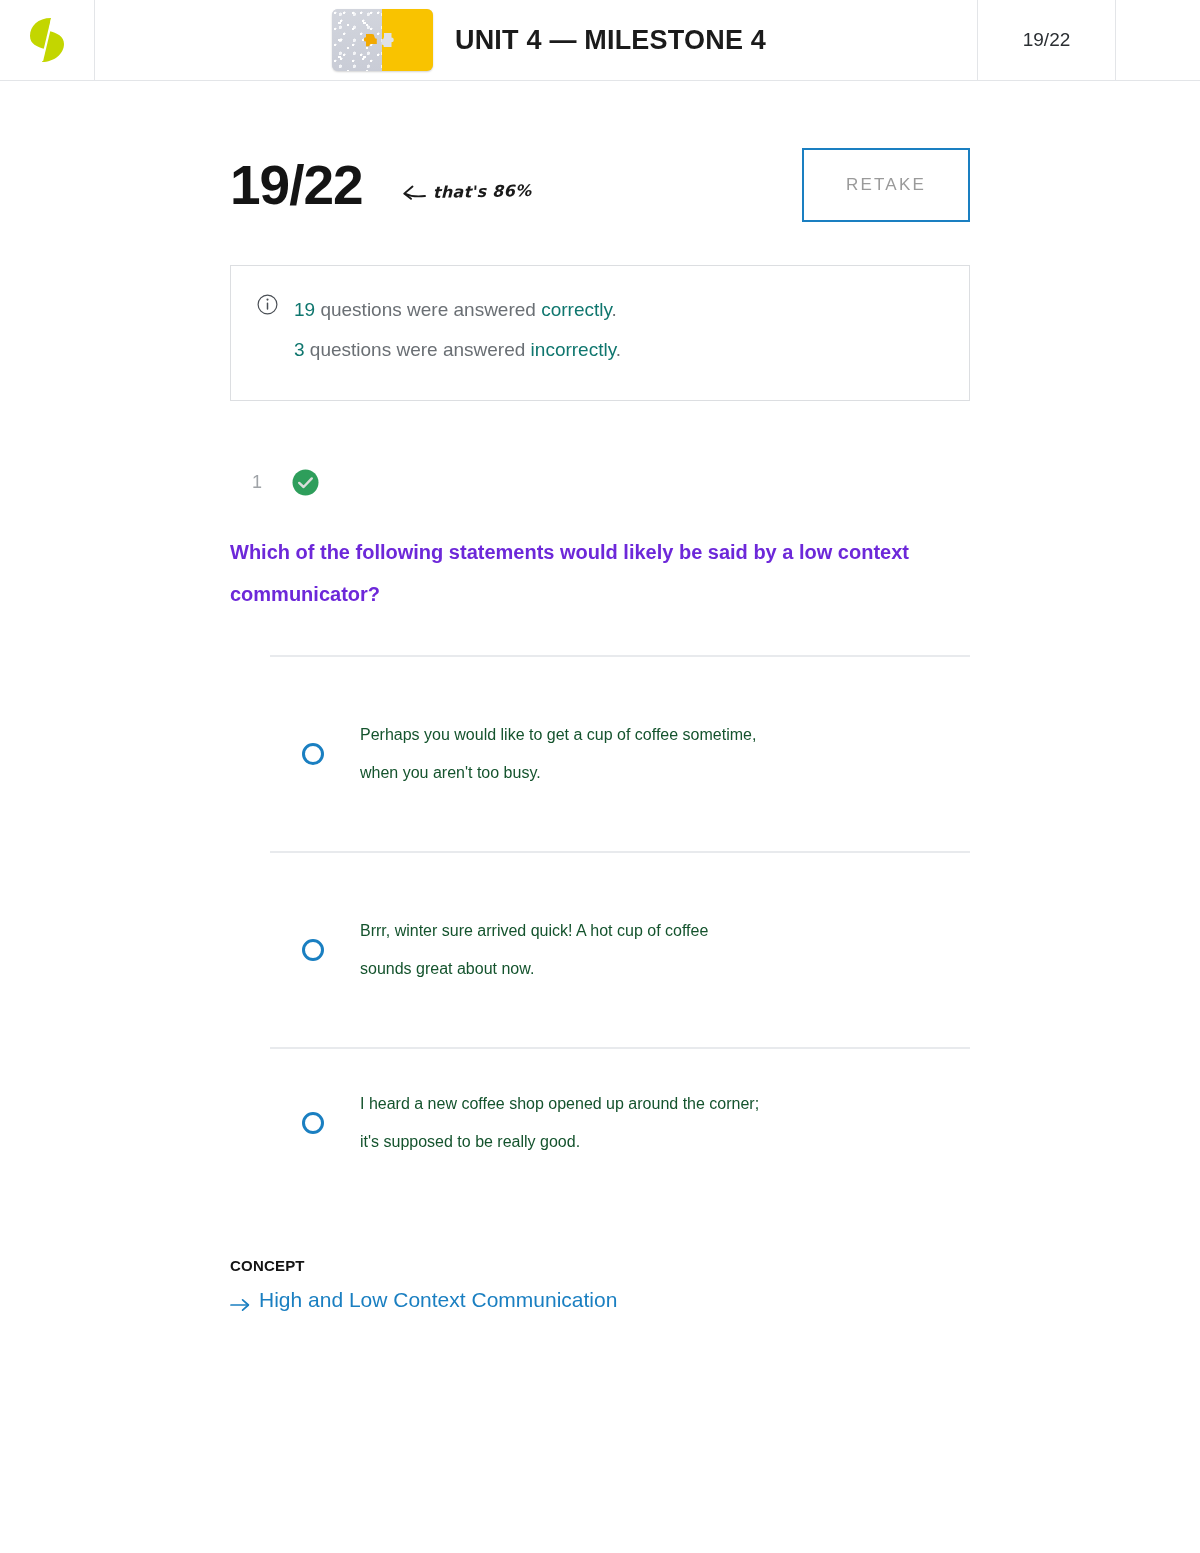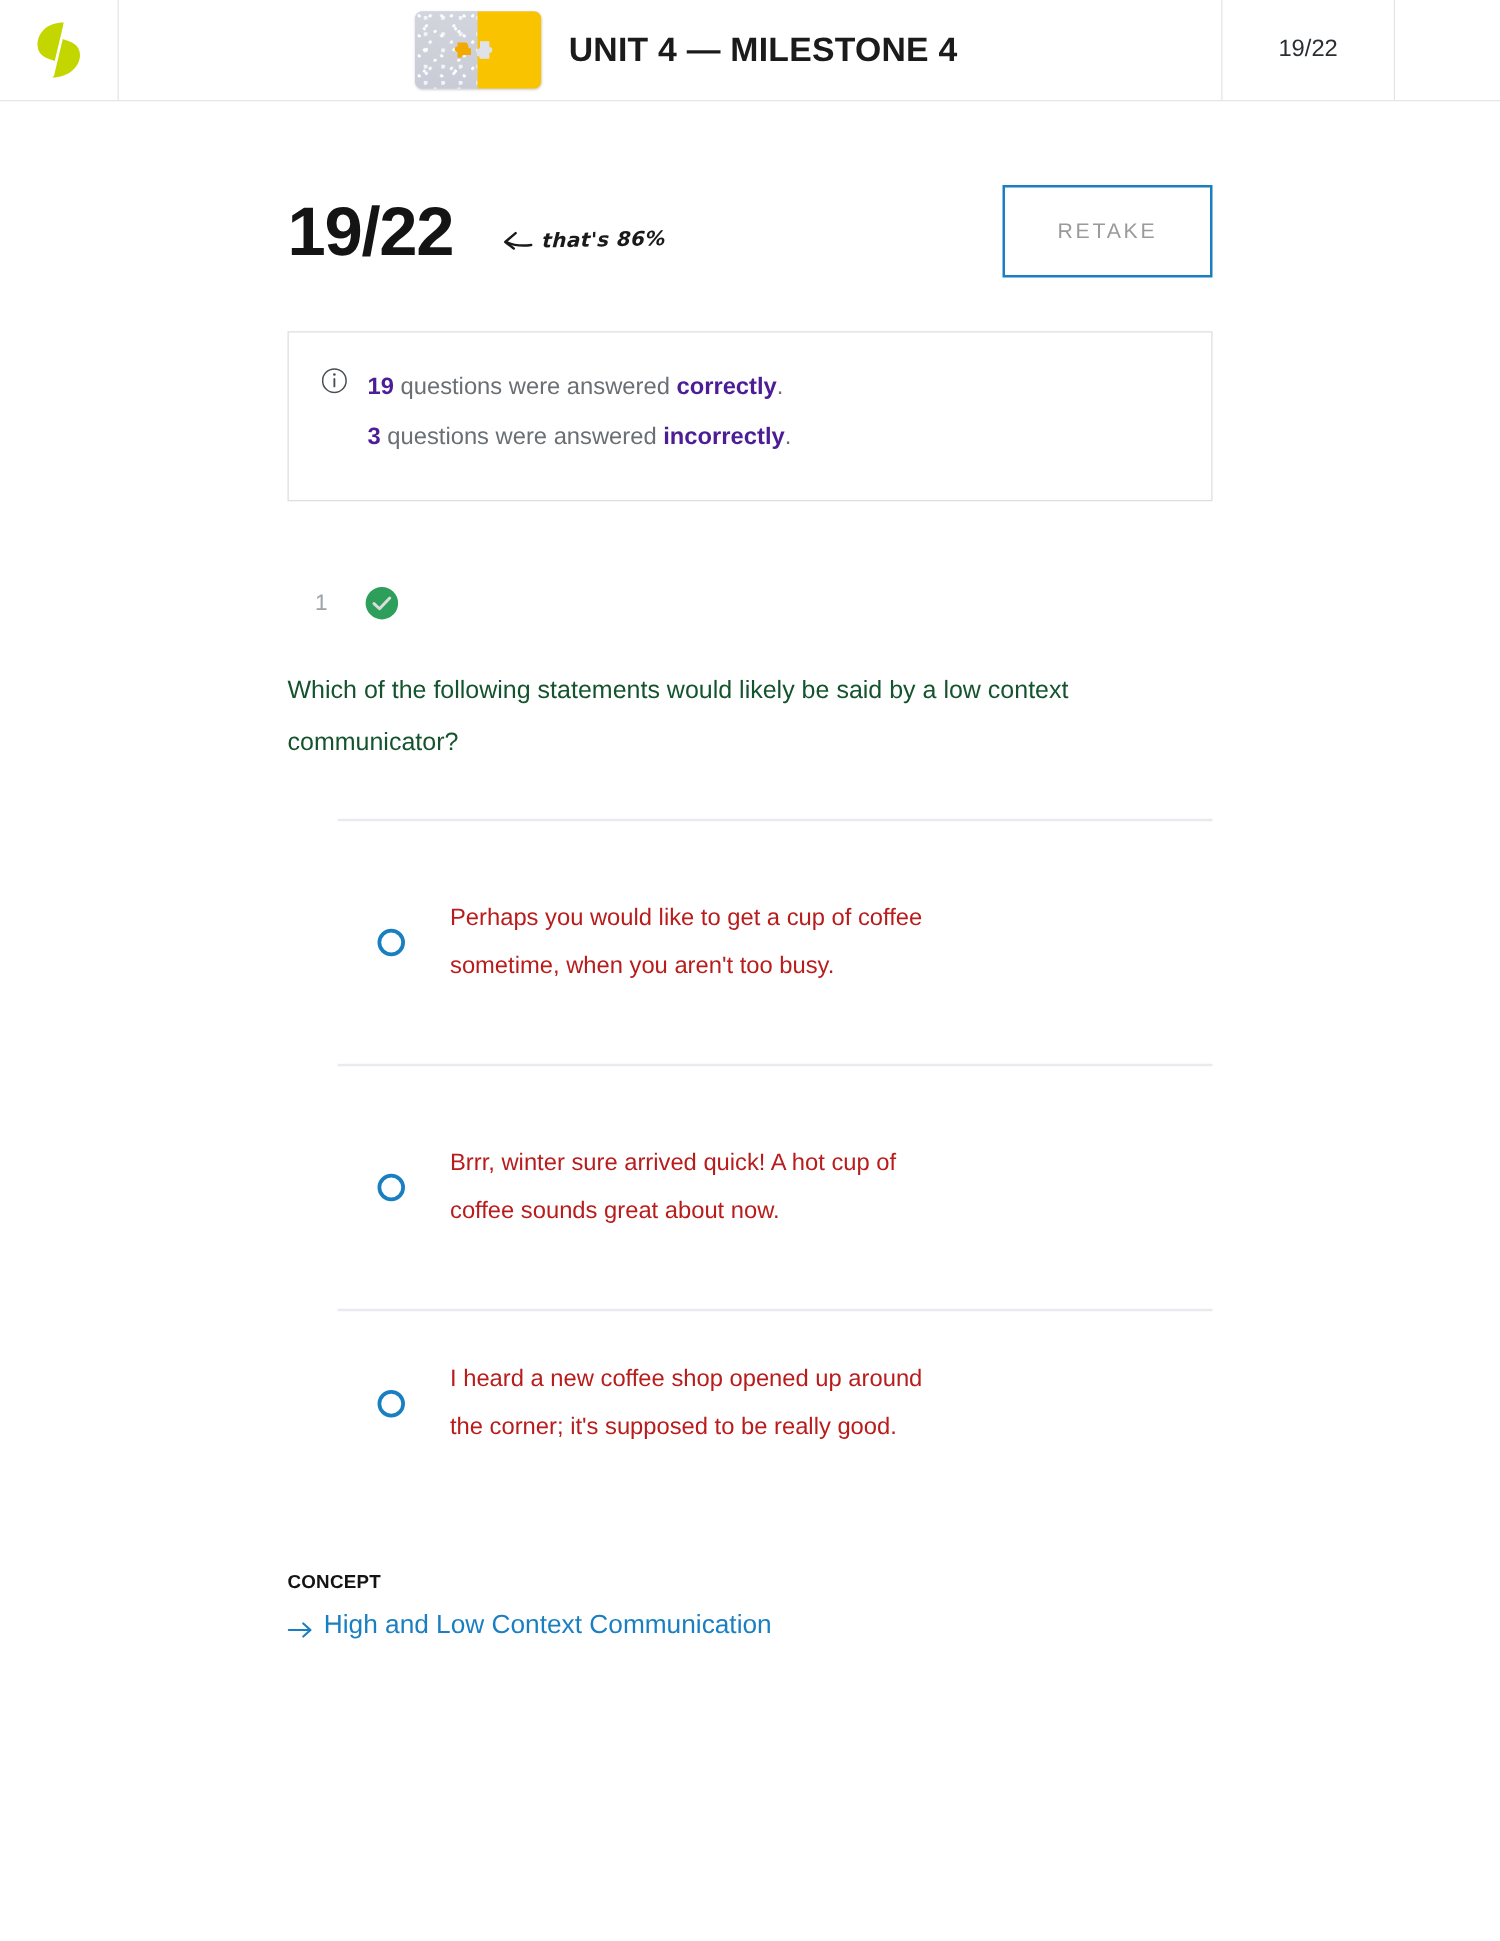--- a/index.html
+++ b/index.html
@@ -161,39 +161,39 @@
   .info-box {
     margin-top: 40px;
     border: 1px solid #dcdee1;
     background: #ffffff;
     padding: 24px 26px 30px 26px;
     display: flex;
     gap: 16px;
   }
   .info-icon { width: 21px; height: 21px; flex: none; margin-top: 4px; }
   .info-lines { font-size: 19px; line-height: 40px; color: #6a6f74; }
-  .info-lines b { color: #4c1d95; font-weight: bold; }
+  .info-lines b { color: #0f766e; font-weight: normal; }
 
   
   .question-block { margin-top: 66px; }
   .q-meta {
     display: flex;
     align-items: center;
     gap: 30px;
     height: 30px;
     padding-left: 22px;
   }
   .q-num { font-size: 18px; color: #9fa3a7; }
   .badge-check { width: 27px; height: 27px; flex: none; }
   .q-text {
     margin-top: 34px;
     font-size: 20px;
-    font-weight: normal;
+    font-weight: bold;
     line-height: 42px;
-    color: #14532d;
+    color: #6d28d9;
   }
 
   .options { margin-top: 40px; padding-left: 40px; }
   .option {
     position: relative;
     border-top: 2px solid #e8eaed;
     min-height: 196px;
     display: flex;
     align-items: center;
   }
@@ -212,23 +212,23 @@
     flex: none;
     margin-left: 32px;
     background: #ffffff;
   }
   .radio.selected {
     border-width: 7px;
     background: #ffffff;
   }
   .opt-text {
     margin-left: 36px;
-    font-size: 19px;
+    font-size: 16px;
     line-height: 38px;
-    color: #b91c1c;
+    color: #14532d;
     max-width: 400px;
   }
 
   .concept {
     margin-top: 60px;
   }
   .concept-label {
     font-size: 15px;
     font-weight: bold;
     color: #141414;

